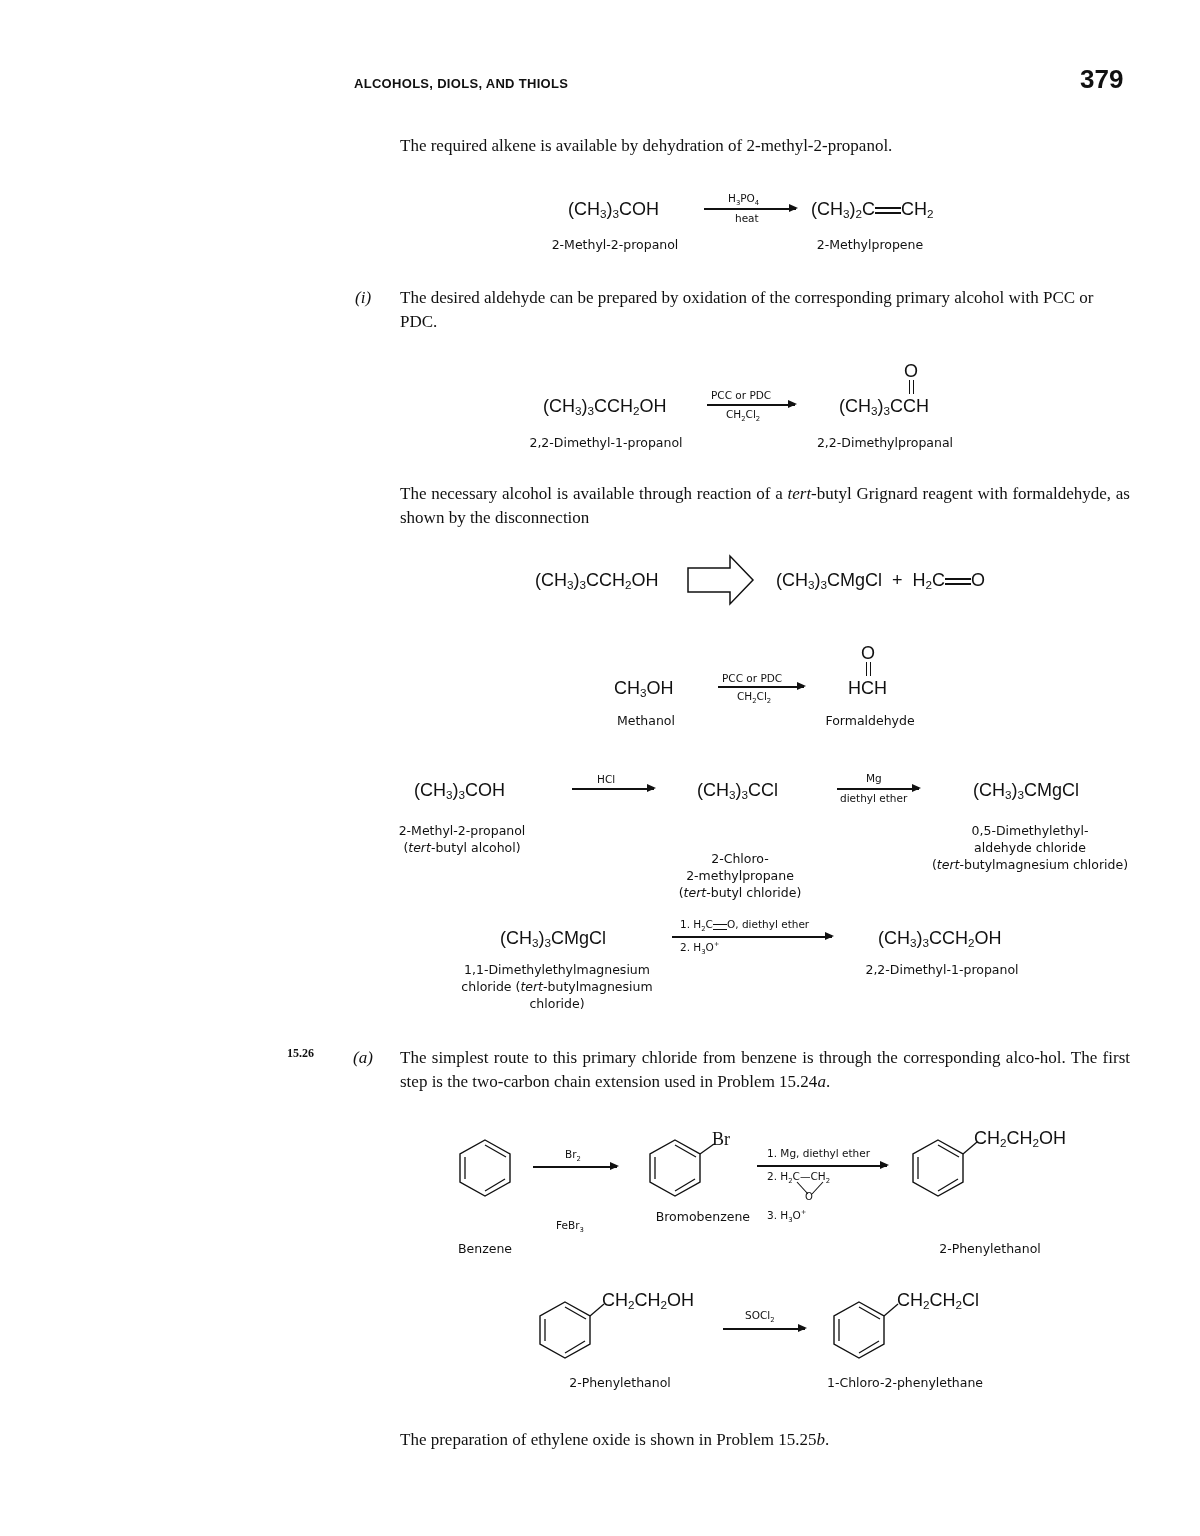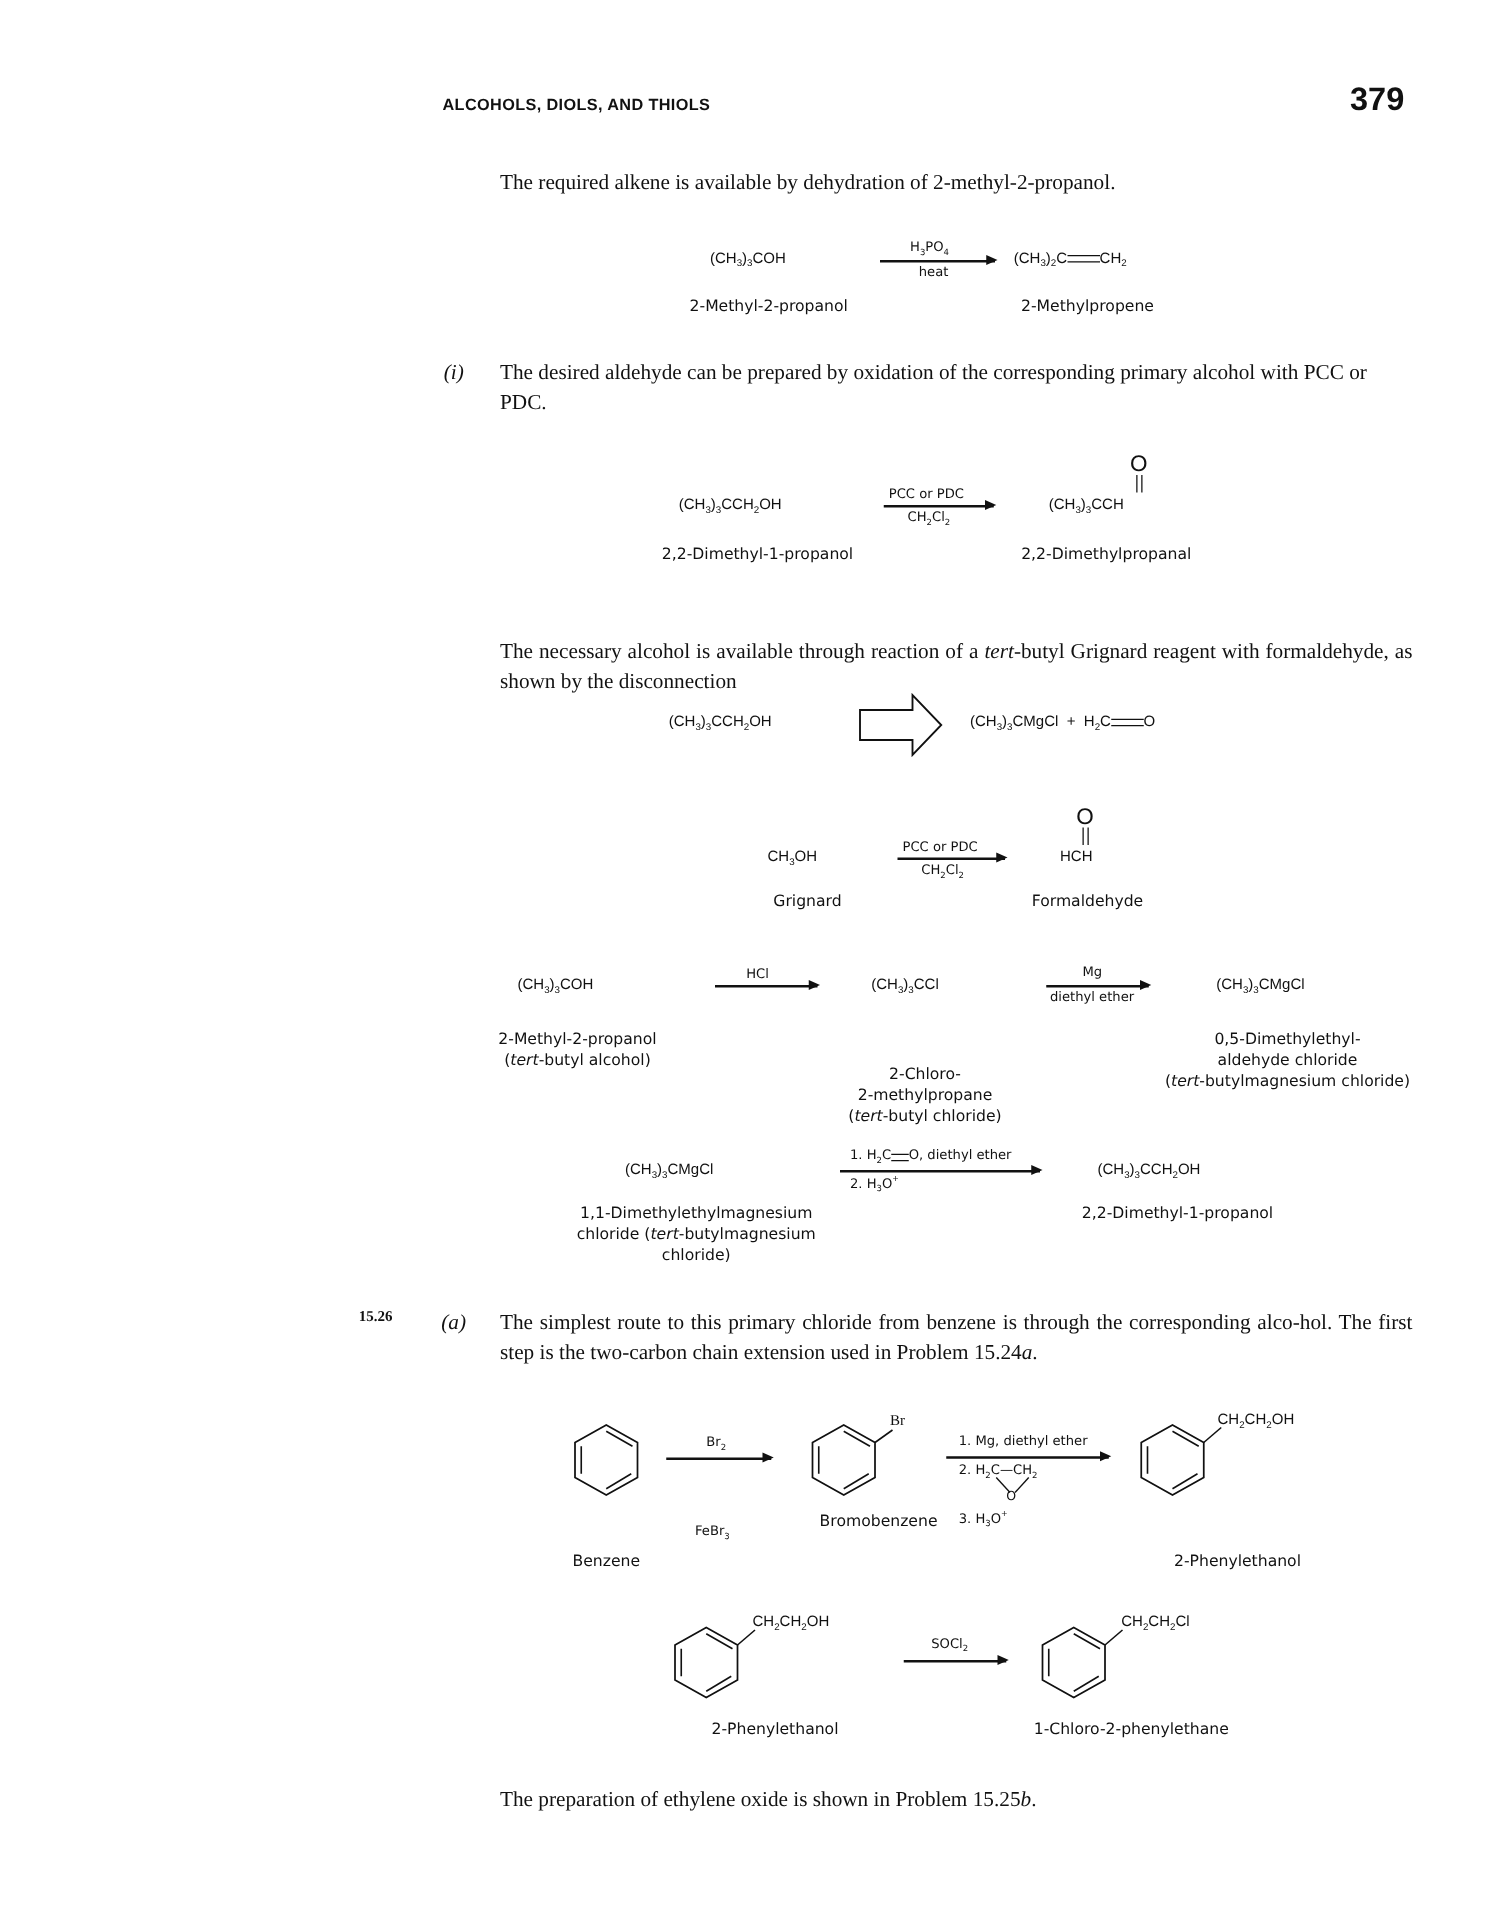--- a/index.html
+++ b/index.html
@@ -2,21 +2,21 @@
 <html><head>
 <meta charset="utf-8">
 <style>
   html, body { margin:0; padding:0; background:#fff; }
   body { width:1200px; height:1536px; position:relative; overflow:hidden; color:#111;
          font-family:"Liberation Sans", "DejaVu Sans", sans-serif; }
   .abs { position:absolute; }
   .hdr-title { left:354px; top:76px; font-size:13px; font-weight:bold; letter-spacing:0.3px; }
   .hdr-page { left:1080px; top:64px; font-size:26px; font-weight:bold; }
   .para { font-family:"Liberation Serif", "DejaVu Serif", serif; font-size:17px; line-height:24px; }
-  .formula { font-family:"Liberation Sans", sans-serif; font-size:12px; white-space:nowrap; }
+  .formula { font-family:"Liberation Sans", sans-serif; font-size:18px; white-space:nowrap; }
   .name { font-family:"DejaVu Sans", sans-serif; font-size:12.5px; text-align:center; line-height:17px; white-space:nowrap; }
   .cond { font-family:"DejaVu Sans", sans-serif; font-size:10.5px; white-space:nowrap; }
   .arrow { height:1.5px; background:#111; }
   .arrow::after { content:""; position:absolute; right:-2px; top:-4px; border-left:9px solid #111;
                   border-top:4.5px solid transparent; border-bottom:4.5px solid transparent; }
   sub { font-size:65%; vertical-align:-3px; line-height:0; }
   sup { font-size:60%; vertical-align:5px; line-height:0; }
   .dbl { display:inline-block; position:relative; width:26px; height:10px; vertical-align:middle; }
   .dbl::before, .dbl::after { content:""; position:absolute; left:0; right:0; height:1.5px; background:#111; }
   .dbl::before { top:2px; } .dbl::after { top:7px; }
@@ -47,35 +47,35 @@
 
 <div class="abs formula" style="left:543px; top:396px;">(CH<sub>3</sub>)<sub>3</sub>CCH<sub>2</sub>OH</div>
 <div class="abs cond" style="left:711px; top:389px;">PCC or PDC</div>
 <div class="abs arrow" style="left:707px; top:404px; width:88px;"></div>
 <div class="abs cond" style="left:726px; top:408px;">CH<sub>2</sub>Cl<sub>2</sub></div>
 <div class="abs carbonyl" style="left:902px; top:362px; width:18px;"><span>O</span><span class="vdbl"></span></div>
 <div class="abs formula" style="left:839px; top:396px;">(CH<sub>3</sub>)<sub>3</sub>CCH</div>
 <div class="abs name" style="left:520px; top:434px; width:172px;">2,2-Dimethyl-1-propanol</div>
 <div class="abs name" style="left:805px; top:434px; width:160px;">2,2-Dimethylpropanal</div>
 
-<div class="abs para" style="left:400px; top:482px; width:730px; text-align:justify;margin-top:27px;"><span>The necessary alcohol is available through reaction of a </span><span class="italic">tert</span><span>-butyl Grignard reagent with formaldehyde, as shown by the disconnection</span></div>
+<div class="abs para" style="left:400px; top:482px; width:730px; text-align:justify;"><span>The necessary alcohol is available through reaction of a </span><span class="italic">tert</span><span>-butyl Grignard reagent with formaldehyde, as shown by the disconnection</span></div>
 
 <div class="abs formula" style="left:535px; top:570px;">(CH<sub>3</sub>)<sub>3</sub>CCH<sub>2</sub>OH</div>
 <svg class="abs" style="left:686px; top:554px;" width="70" height="52">
   <polygon points="2,14 44,14 44,2 67,26 44,50 44,38 2,38" fill="none" stroke="#111" stroke-width="1.5"></polygon>
 </svg>
 <div class="abs formula" style="left:776px; top:570px;">(CH<sub>3</sub>)<sub>3</sub>CMgCl&nbsp; <span>+</span> &nbsp;H<sub>2</sub>C<span class="dbl"></span>O</div>
 
 <div class="abs formula" style="left:614px; top:678px;">CH<sub>3</sub>OH</div>
 <div class="abs cond" style="left:722px; top:672px;">PCC or PDC</div>
 <div class="abs arrow" style="left:718px; top:686px; width:86px;"></div>
 <div class="abs cond" style="left:737px; top:690px;">CH<sub>2</sub>Cl<sub>2</sub></div>
 <div class="abs carbonyl" style="left:859px; top:644px; width:18px;"><span>O</span><span class="vdbl"></span></div>
 <div class="abs formula" style="left:848px; top:678px;">HCH</div>
-<div class="abs name" style="left:600px; top:712px; width:92px;">Grignard</div>
+<div class="abs name" style="left:600px; top:712px; width:92px;">Methanol</div>
 <div class="abs name" style="left:815px; top:712px; width:110px;">Formaldehyde</div>
 
 <div class="abs formula" style="left:414px; top:780px;">(CH<sub>3</sub>)<sub>3</sub>COH</div>
 <div class="abs cond" style="left:597px; top:773px;">HCl</div>
 <div class="abs arrow" style="left:572px; top:788px; width:82px;"></div>
 <div class="abs formula" style="left:697px; top:780px;">(CH<sub>3</sub>)<sub>3</sub>CCl</div>
 <div class="abs cond" style="left:866px; top:772px;">Mg</div>
 <div class="abs arrow" style="left:837px; top:788px; width:82px;"></div>
 <div class="abs cond" style="left:840px; top:792px;">diethyl ether</div>
 <div class="abs formula" style="left:973px; top:780px;">(CH<sub>3</sub>)<sub>3</sub>CMgCl</div>

